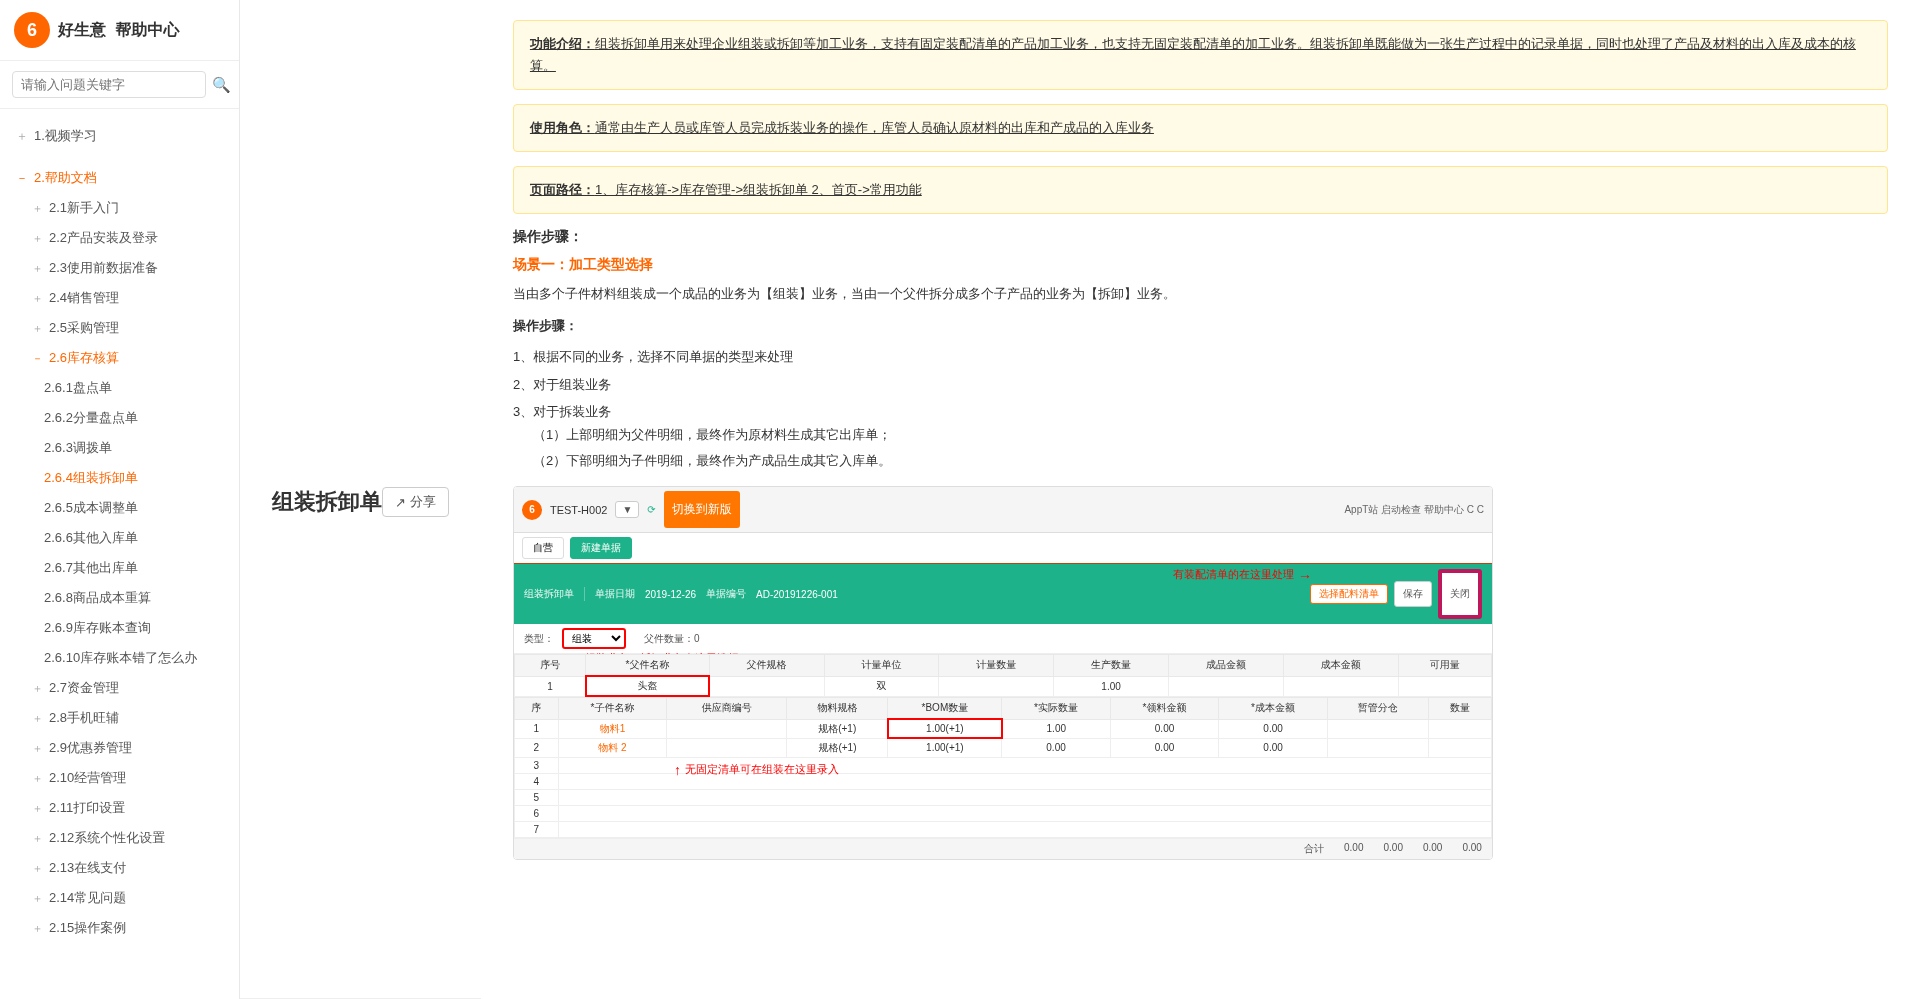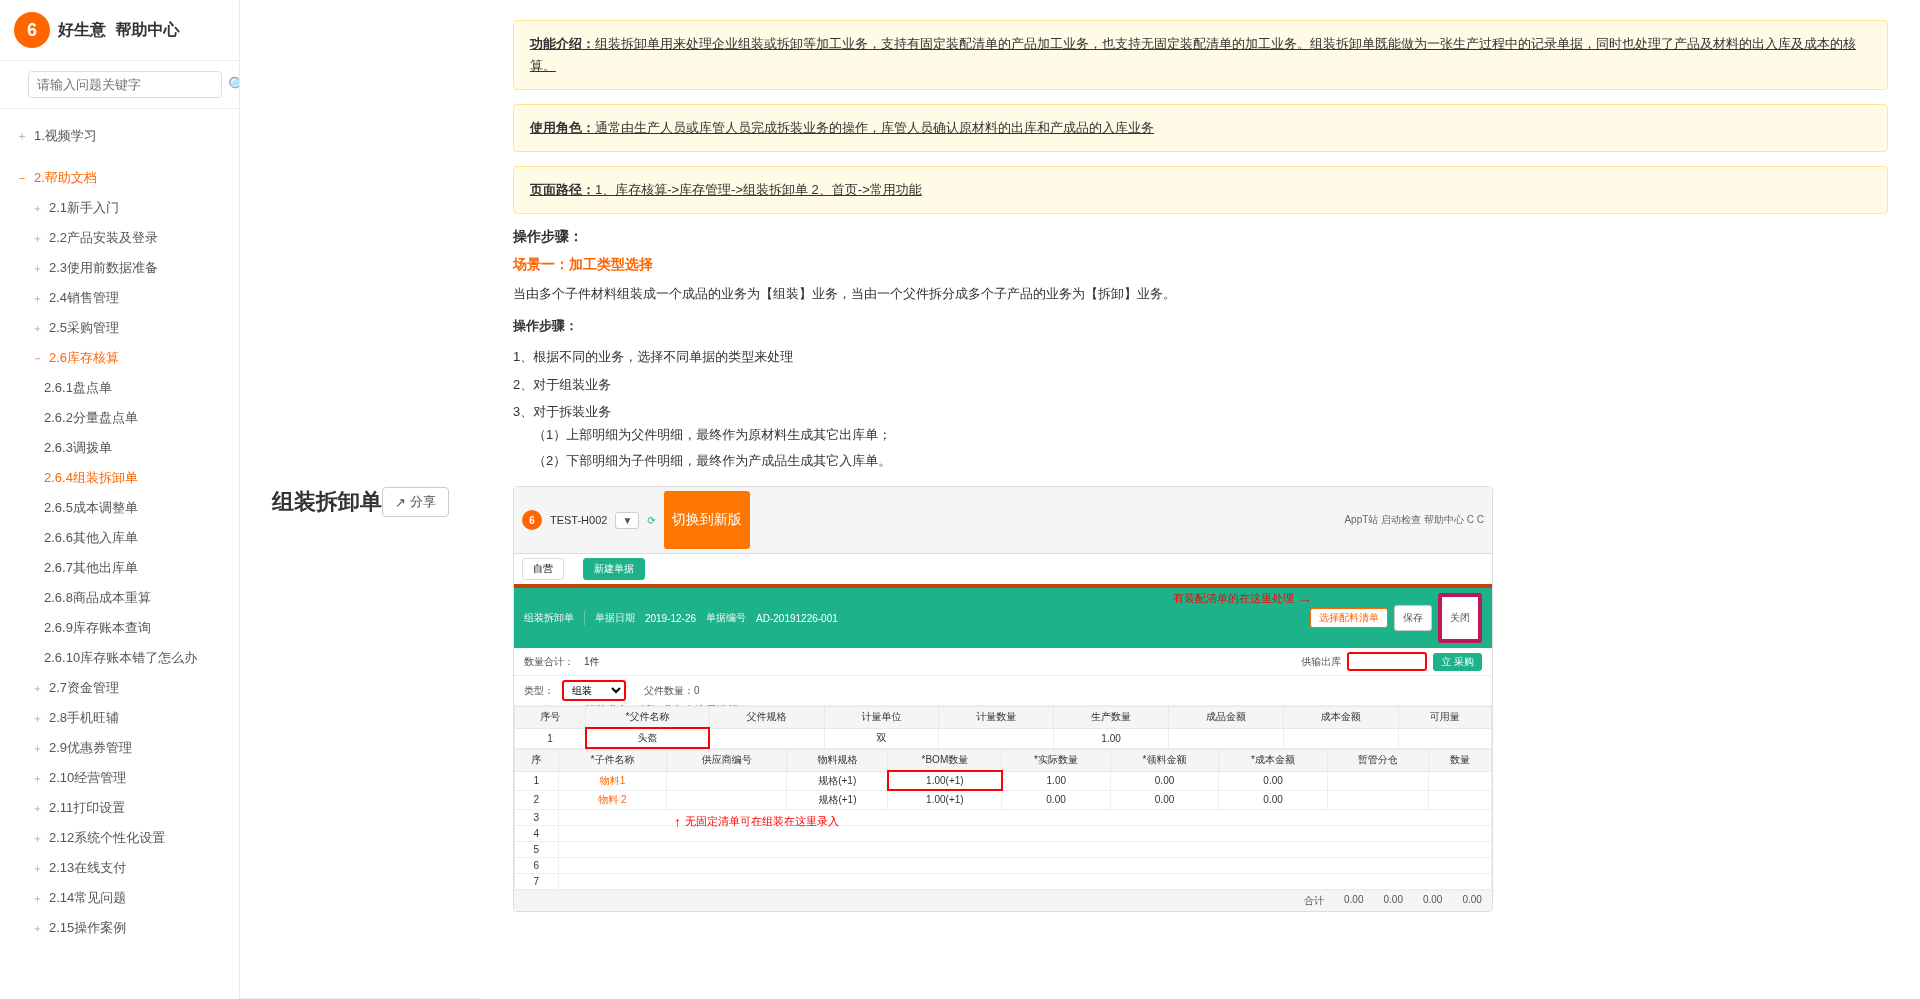--- a/index.html
+++ b/index.html
@@ -28,21 +28,21 @@
       background: #f60;
       border-radius: 50%;
       display: flex; align-items: center; justify-content: center;
       color: #fff; font-size: 18px; font-weight: bold;
       margin-right: 8px;
       flex-shrink: 0;
     }
     .sidebar-title { font-size: 16px; font-weight: bold; color: #333; font-family: Liberation Mono, monospace; }
 
     .sidebar-search {
-      padding: 10px 28px;
+      padding: 10px 12px;
       border-bottom: 1px solid #eee;
       display: flex; align-items: center;
       gap: 6px;
     }
     .sidebar-search input {
       flex: 1; border: 1px solid #ddd; border-radius: 4px;
       padding: 5px 8px; font-size: 13px; outline: none;
       color: #999;
     }
     .sidebar-search .search-btn {
@@ -189,28 +189,28 @@
       display: flex; align-items: center; gap: 8px;
       font-size: 11px;
     }
     .mockup-topbar .app-logo {
       width: 20px; height: 20px; background: #f60; border-radius: 50%;
       display: flex; align-items: center; justify-content: center;
       color: #fff; font-size: 10px; font-weight: bold; flex-shrink: 0;
     }
     .mockup-topbar .company-name { font-size: 11px; color: #333; }
     .mockup-topbar .dropdown { background: #fff; border: 1px solid #ccc; border-radius: 3px; padding: 2px 6px; font-size: 10px; color: #555; }
-    .mockup-topbar .btn-orange { background: #ff7700; color: #fff; border: none; border-radius: 3px; padding: 20px 8px; font-size: 14px; }
+    .mockup-topbar .btn-orange { background: #ff7700; color: #fff; border: none; border-radius: 3px; padding: 10px 8px; font-size: 12px; }
     .mockup-topbar .icons-right { margin-left: auto; display: flex; gap: 6px; font-size: 10px; color: #666; }
 
     .mockup-toolbar {
       background: #fff;
-      border-bottom: 4px solid #c2410c;
+      border-bottom: 1px solid #c2410c;
       padding: 4px 8px;
-      display: flex; align-items: flex-start; gap: 19px;
+      display: flex; align-items: flex-start; gap: 6px;
     }
     .tab-btn { border: 1px solid #ddd; background: #fff; border-radius: 3px; padding: 3px 10px; font-size: 10px; cursor: pointer; }
     .tab-btn.active { background: #1eb28a; color: #fff; border-color: #1eb28a; }
 
     .mockup-form-bar {
       background: #1eb28a;
       padding: 5px 10px;
       display: flex; align-items: center; gap: 10px;
       color: #fff; font-size: 10px;
     }
@@ -478,33 +478,20 @@
               <button style="background:#fff;color:#555;border:4px solid #be185d;border-radius:3px;padding:14px 8px;font-size:10px;cursor:pointer;">关闭</button>
             </div>
           </div>
 
           <div style="position:absolute;top:2px;right:180px;display:flex;align-items:center;gap:4px;">
             <span class="annotation-text-red">有装配清单的在这里处理</span>
             <span style="color:#f00;font-size:14px;">→</span>
           </div>
         </div>
 
-        <div style="background:#fff;padding:4px 10px;border-bottom:1px solid #eee;display:flex;align-items:center;gap:10px;font-size:10px;position:relative;">
-          <span style="color:#555;">数量合计：</span>
-          <span style="color:#333;">1件</span>
-          <div style="margin-left:auto;display:flex;align-items:center;gap:6px;">
-            <span style="color:#555;">供输出库</span>
-            <input type="text" style="border: 2px solid rgb(255, 0, 0); border-radius: 3px; width: 80px; padding: 2px 4px; font-size: 10px;">
-            <button style="background:#1eb28a;color:#fff;border:none;border-radius:3px;padding:2px 8px;font-size:10px;">立 采购</button>
-          </div>
-
-          <div style="position:absolute;right:100px;top:28px;display:flex;flex-direction:column;align-items:center;">
-            <span class="annotation-text-red">启用处理</span>
-          </div>
-        </div>
 
         <div class="mockup-section-header" style="position:relative;">
           <span style="color:#555;font-size:10px;font-family:Liberation Serif, serif;">类型：</span>
           <select class="mockup-type-select">
             <option>组装</option>
             <option>拆卸</option>
           </select>
           <span style="font-size:10px;color:#555;margin-left:10px;">父件数量：0</span>
 
           <div style="position:absolute;left:60px;top:26px;display:flex;align-items:center;gap:4px;">

